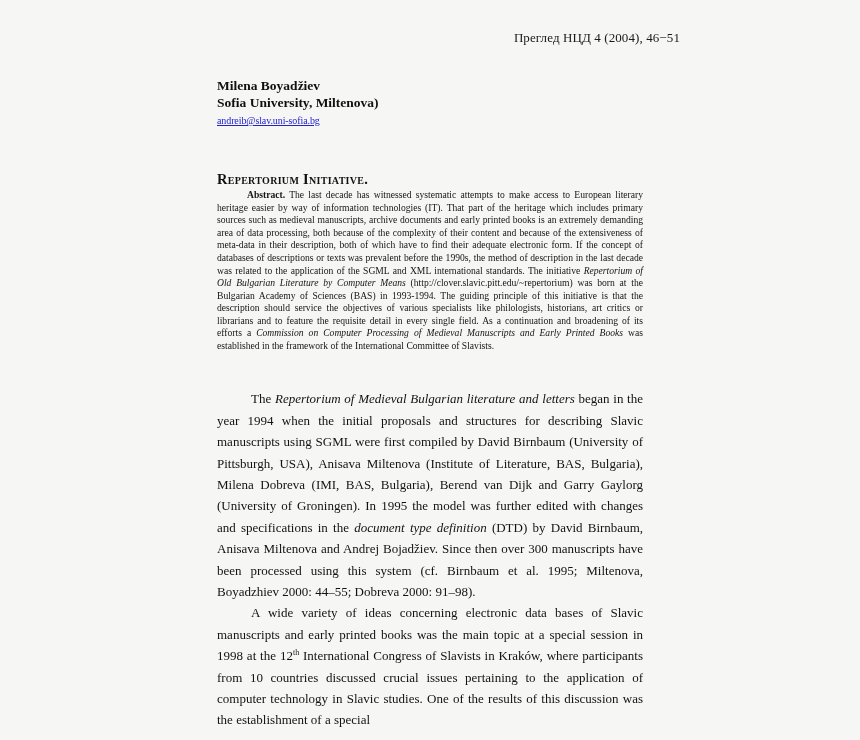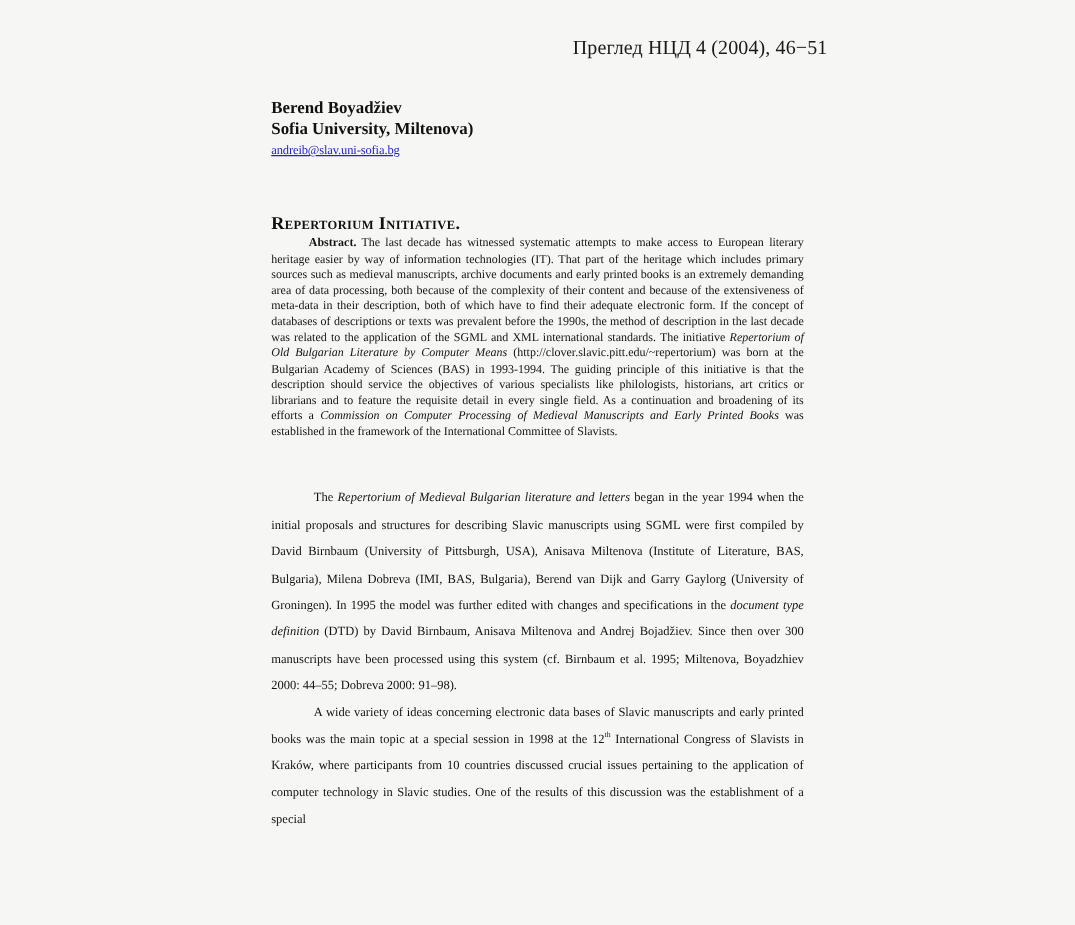--- a/index.html
+++ b/index.html
@@ -17,22 +17,22 @@
   .page {
     position: relative;
     width: 860px;
     height: 740px;
     box-sizing: border-box;
   }
   
   .running-head {
     position: absolute;
     top: 30px;
-    right: 198px;
-    font-size: 16px;
+    right: 180px;
+    font-size: 13px;
     letter-spacing: 0.1px;
     color: #1a1a1a;
     white-space: nowrap;
   }
   
   .column {
     position: absolute;
     left: 217px;
     top: 0;
     width: 426px;
@@ -80,21 +80,21 @@
   }
   .abstract .abstract-label {
     font-weight: bold;
   }
   
   .body-text {
     margin-top: 36px;
   }
   .body-text p {
     margin: 0;
-    font-size: 10px;
+    font-size: 13px;
     line-height: 21.4px;
     text-align: justify;
     text-indent: 34px;
     color: #121212;
   }
   i, .it {
     font-style: italic;
   }
   sup {
     font-size: 0.62em;
@@ -105,21 +105,21 @@
 </head>
 <body>
 
 <div class="page">
 
   <div class="running-head">Преглед НЦД  4 (2004), 46−51</div>
 
   <div class="column">
 
     <div class="author-block">
-      <div class="line">Berend Boyadžiev</div>
+      <div class="line">Milena Boyadžiev</div>
       <div class="line">Sofia University, Miltenova)</div>
       <a class="email-link" href="#">andreib@slav.uni-sofia.bg</a>
     </div>
 
     <div class="doc-title">
       <span class="title-line">Repertorium Initiative.</span>
     </div>
 
     <div class="abstract">
       <span class="abstract-label">Abstract.</span><span> The last decade has witnessed systematic attempts to make access to European literary heritage easier by way of information technologies (IT). That part of the heritage which includes primary sources such as medieval manuscripts, archive documents and early printed books is an extremely demanding area of data processing, both because of the complexity of their content and because of the extensiveness of meta-data in their description, both of which have to find their adequate electronic form. If the concept of databases of descriptions or texts was prevalent before the 1990s, the method of description in the last decade was related to the application of the SGML and XML international standards. The initiative </span><i>Repertorium of Old Bulgarian Literature by Computer Means</i><span> (http://clover.slavic.pitt.edu/~repertorium) was born at the Bulgarian Academy of Sciences (BAS) in 1993-1994. The guiding principle of this initiative is that the description should service the objectives of various specialists like philologists, historians, art critics or librarians and to feature the requisite detail in every single field. As a continuation and broadening of its efforts a </span><i>Commission on Computer Processing of Medieval Manuscripts and Early Printed Books</i><span> was established in the framework of the International Committee of Slavists.</span>

